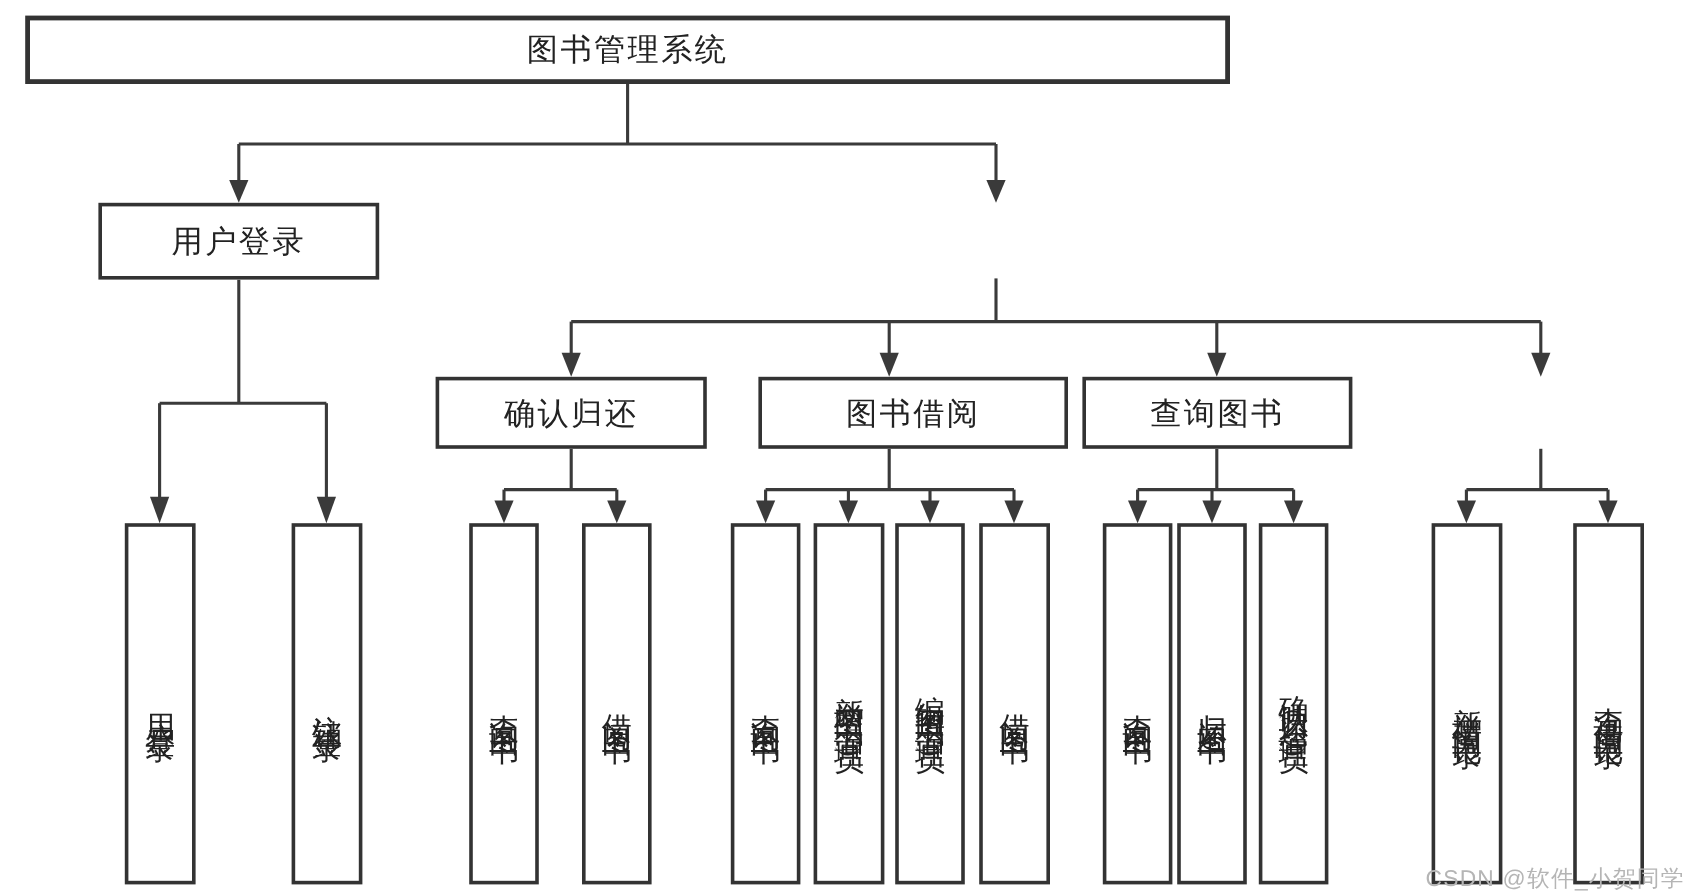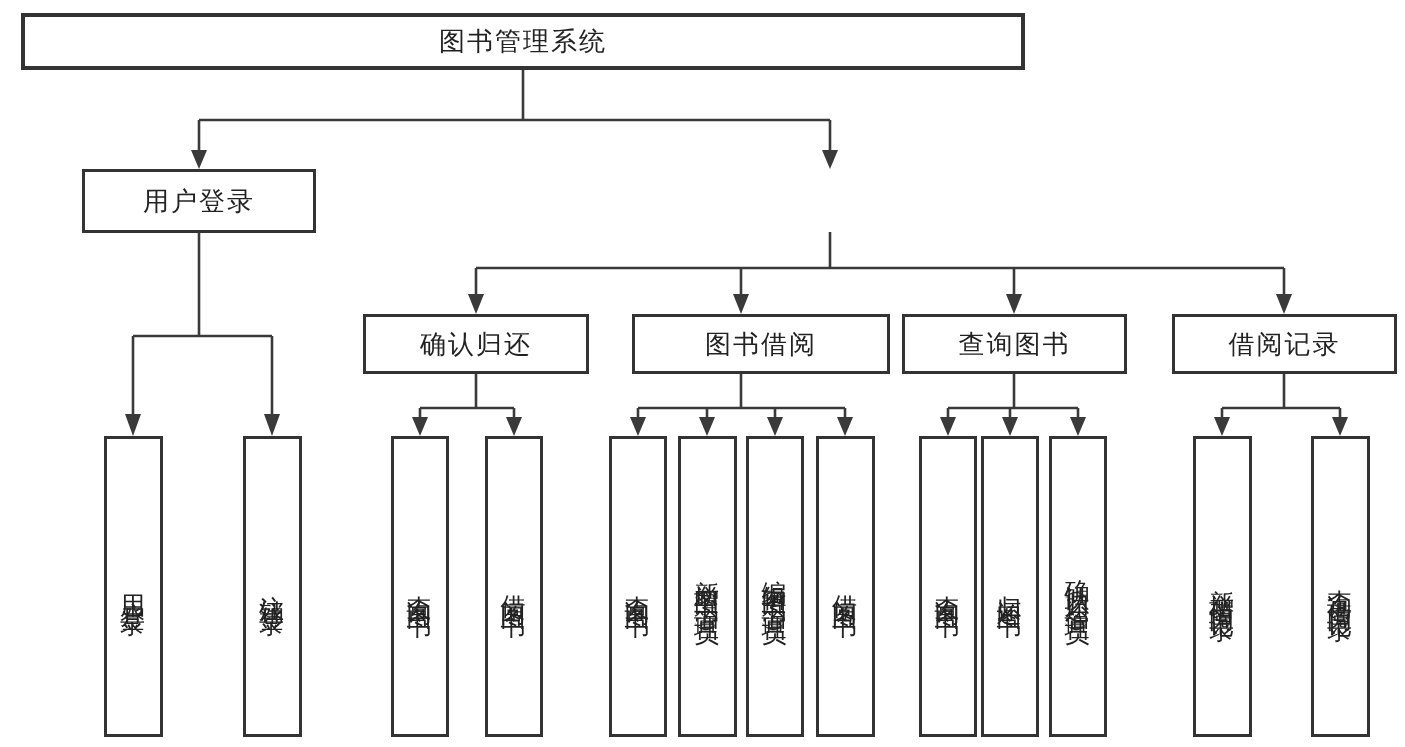--- a/index.html
+++ b/index.html
@@ -140,23 +140,20 @@
 
   <div class="hbox" style="left:363px;top:314px;width:226px;height:60px;">
     <span>确认归还</span>
   </div>
   <div class="hbox" style="left:632px;top:314px;width:258px;height:60px;">
     <span>图书借阅</span>
   </div>
   <div class="hbox" style="left:902px;top:314px;width:225px;height:60px;">
     <span>查询图书</span>
   </div>
-  <div class="hbox" style="left:1172px;top:314px;width:225px;height:60px;">
-    <span>借阅记录</span>
-  </div>
 
   <div class="vbox" style="left:104px;top:436px;width:59px;height:301px;">
     <span class="vtext">用户登录</span>
   </div>
   <div class="vbox" style="left:243px;top:436px;width:59px;height:301px;">
     <span class="vtext">注销登录</span>
   </div>
 
   <div class="vbox" style="left:391px;top:436px;width:58px;height:301px;">
     <span class="vtext">查询图书</span>
@@ -188,14 +185,15 @@
     <span class="vtext">确认归还（管理员）</span>
   </div>
 
   <div class="vbox" style="left:1193px;top:436px;width:59px;height:301px;">
     <span class="vtext">新增借阅记录</span>
   </div>
   <div class="vbox" style="left:1311px;top:436px;width:59px;height:301px;">
     <span class="vtext">查询借阅记录</span>
   </div>
 
+  <div class="watermark">CSDN @软件_小贺同学</div>
 
 </div>
 
 </body></html>

